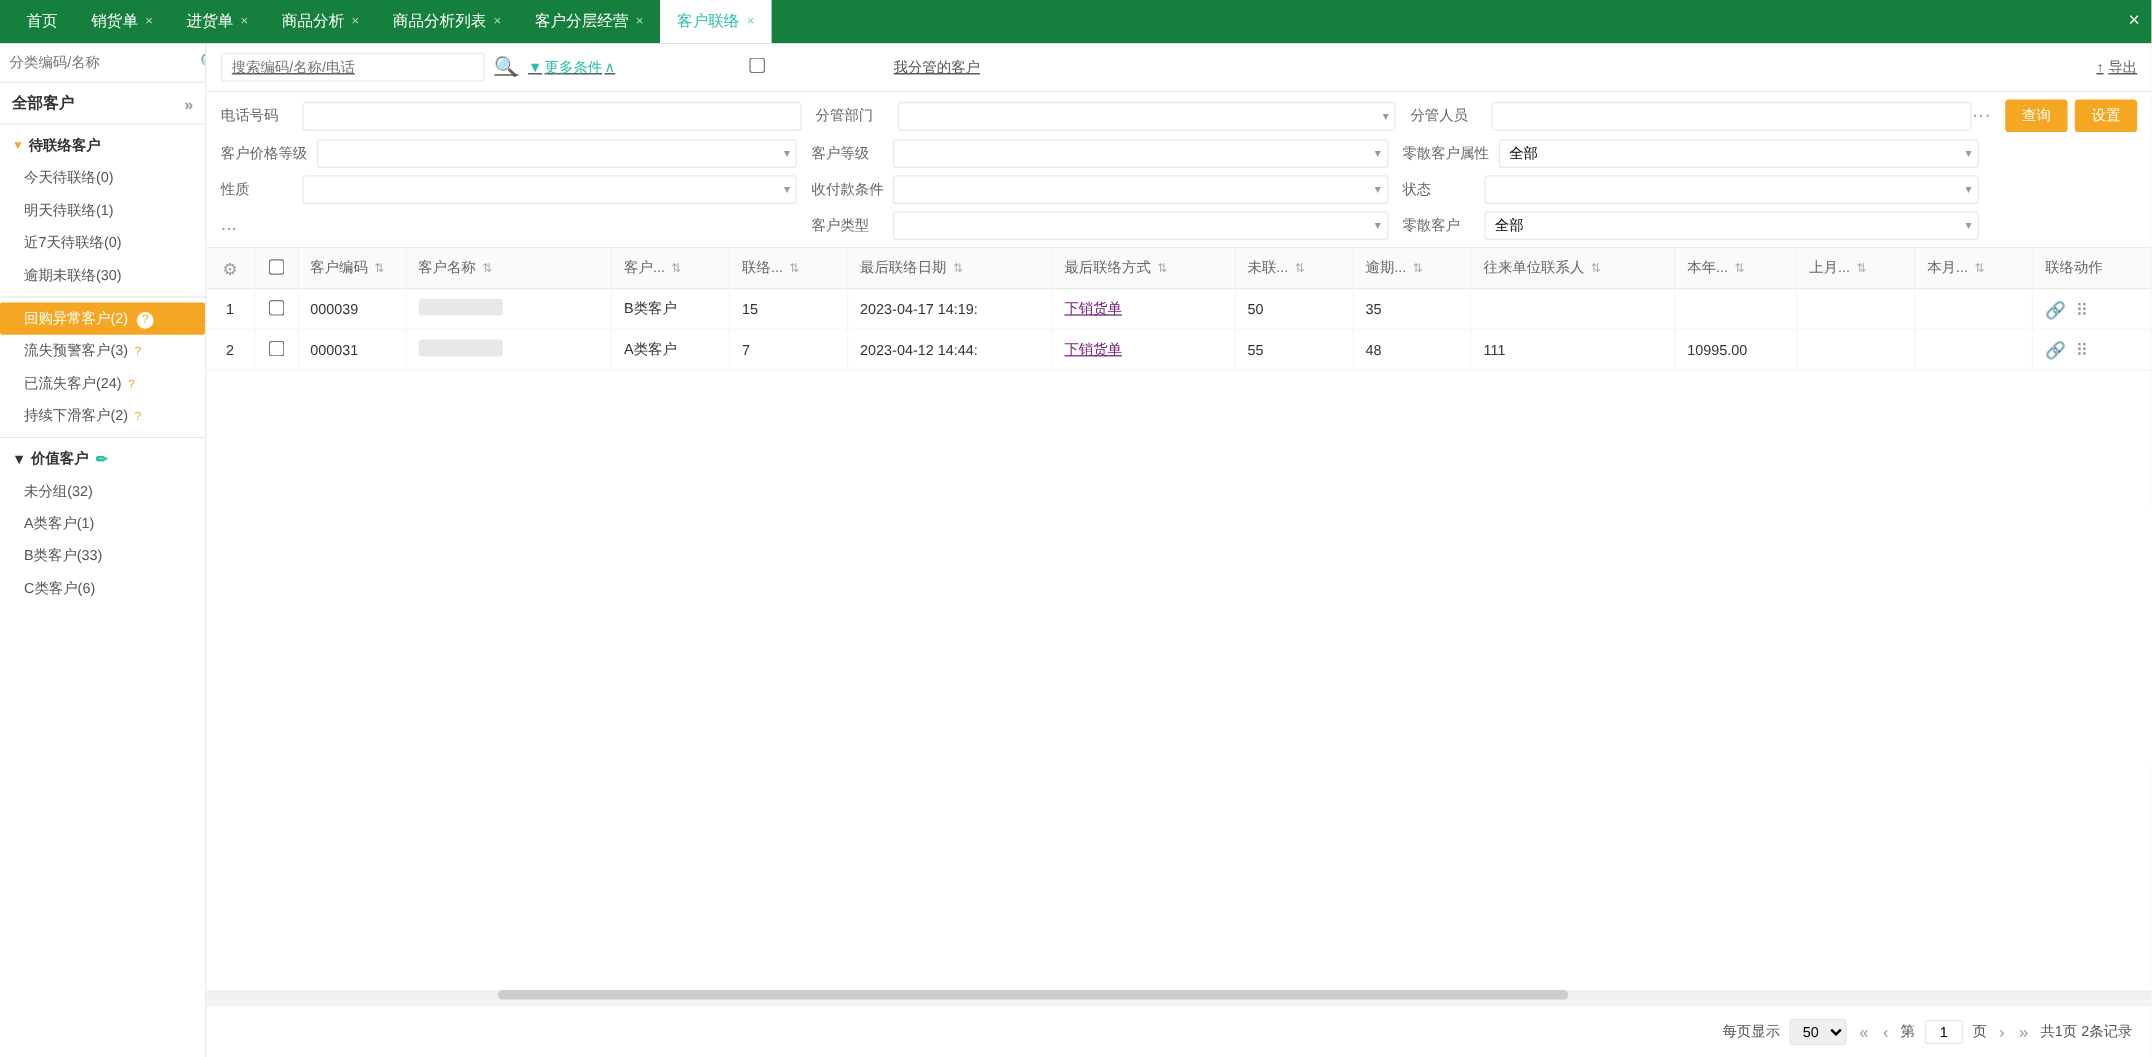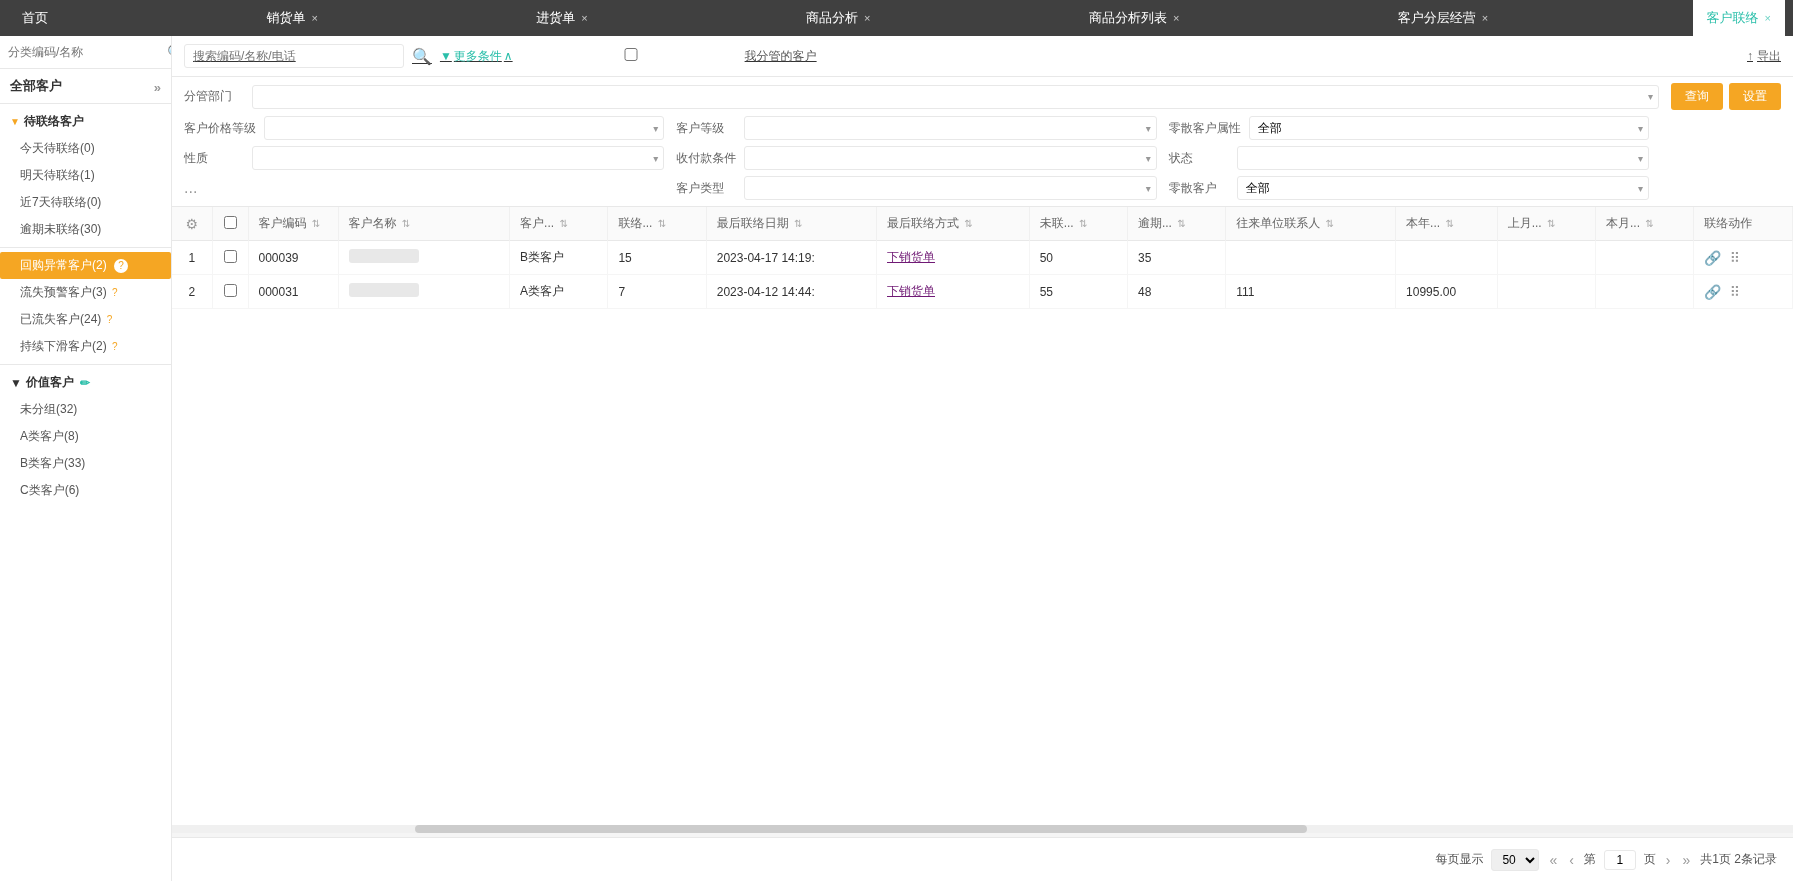--- a/index.html
+++ b/index.html
@@ -1,26 +1,25 @@
 <!DOCTYPE html>
 <html><head>
   <meta charset="utf-8">
   <style>
     * { box-sizing: border-box; margin: 0; padding: 0; }
     body { font-family: 'Microsoft YaHei', Arial, sans-serif; font-size: 12px; background: #f5f5f5; color: #333; overflow: hidden; }
 
     
     .top-nav {
-      background: #404040;
+      background: #15803d;
       height: 36px;
       display: flex;
       align-items: center;
       padding: 0 8px;
       position: relative;
-      justify-content: space-between;
     }
     .top-nav .nav-item {
       color: #fff;
       padding: 0 14px;
       height: 36px;
       display: flex;
       align-items: center;
       cursor: pointer;
       font-size: 13px;
       white-space: nowrap;
@@ -505,21 +504,21 @@
 
       <div class="sidebar-group-title">
         <span class="arrow">▼</span>
         <span>价值客户</span>
         <span style="color:#2bbfaa; margin-left:2px; font-size:12px;">✏</span>
       </div>
       <div class="sidebar-item">
         <span>未分组(32)</span>
       </div>
       <div class="sidebar-item">
-        <span>A类客户(8)</span>
+        <span>A类客户(1)</span>
       </div>
       <div class="sidebar-item">
         <span>B类客户(33)</span>
       </div>
       <div class="sidebar-item">
         <span>C类客户(6)</span>
       </div>
     </div>
 
   </div>
@@ -542,25 +541,34 @@
       <span class="export-btn">
         <span>↑</span>
         <span>导出</span>
       </span>
     </div>
 
     <div class="advanced-filter">
 
       <div class="filter-row">
         <div class="filter-field">
+          <span class="filter-label">电话号码</span>
+          <input class="filter-input" type="text" style="">
+        </div>
+        <div class="filter-field">
           <span class="filter-label">分管部门</span>
           <div class="select-wrap">
             <select><option></option></select>
             <span class="chevron">▾</span>
           </div>
+        </div>
+        <div class="filter-field">
+          <span class="filter-label">分管人员</span>
+          <input class="filter-input" type="text" style="flex: 1 1 0%;">
+          <span class="dots-btn">···</span>
         </div>
         <div class="filter-actions">
           <button class="btn-query">查询</button>
           <button class="btn-settings">设置</button>
         </div>
       </div>
 
       <div class="filter-row">
         <div class="filter-field">
           <span class="filter-label">客户价格等级</span>

